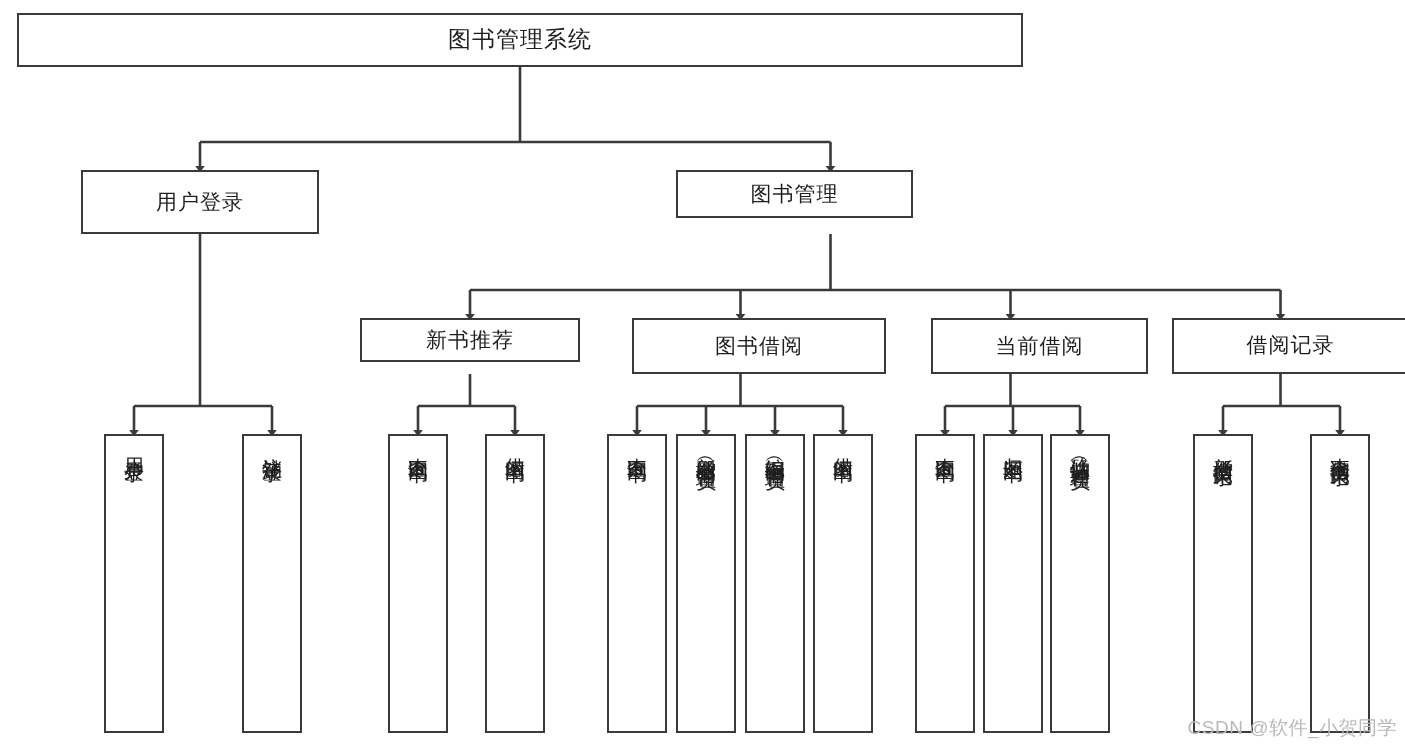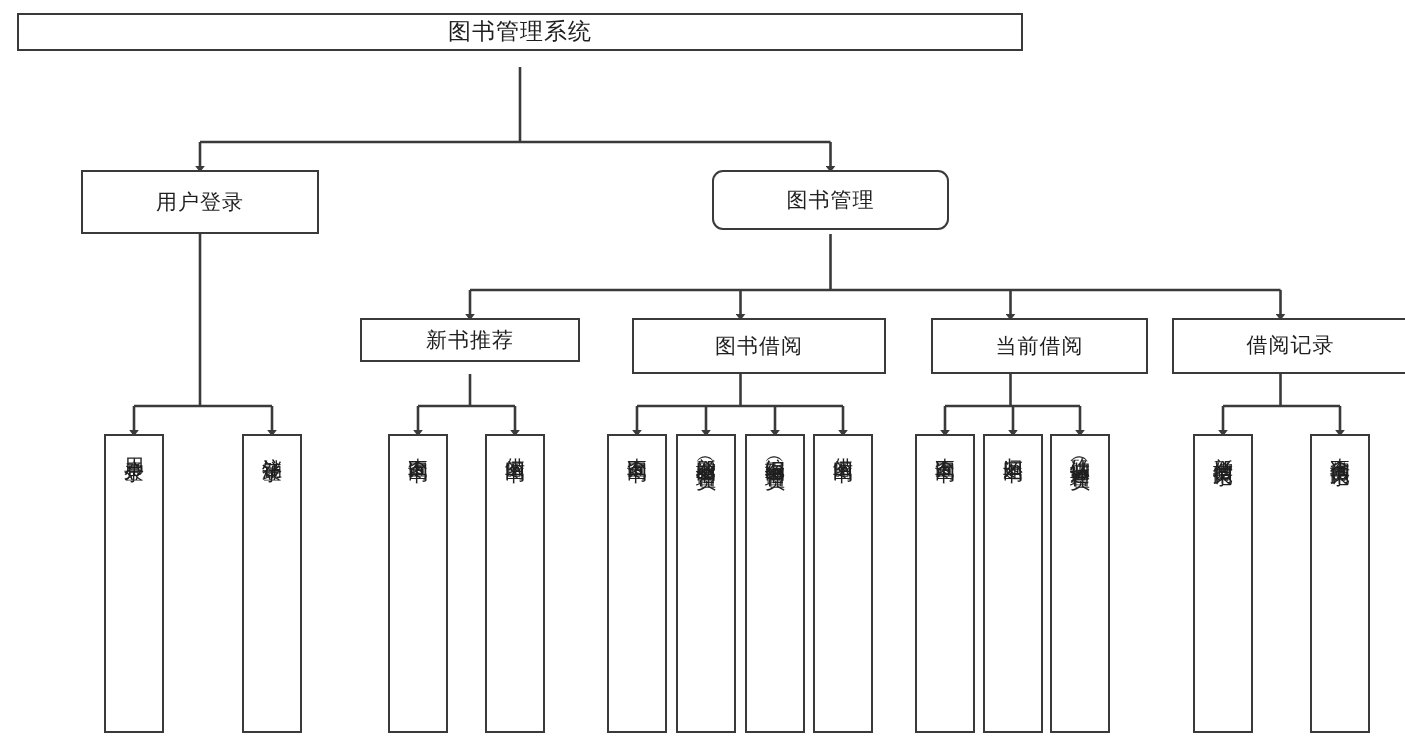--- a/index.html
+++ b/index.html
@@ -113,27 +113,27 @@
         <path d="M 1013 406 L 1013 433" marker-end="url(#arrowhead)"></path>
         <path d="M 1080 406 L 1080 433" marker-end="url(#arrowhead)"></path>
         <path d="M 1280.5 374 L 1280.5 406"></path>
         <path d="M 1223 406 L 1340 406"></path>
         <path d="M 1223 406 L 1223 433" marker-end="url(#arrowhead)"></path>
         <path d="M 1340 406 L 1340 433" marker-end="url(#arrowhead)"></path>
       </g>
   </svg>
 
   <div id="nodes-layer">
-      <div class="node horiz root" style="left: 17px; top: 13px; width: 1006px; height: 38px;">
+      <div class="node horiz root" style="left: 17px; top: 13px; width: 1006px; height: 54px;">
         <span class="hlabel">图书管理系统</span>
       </div>
       <div class="node horiz" style="left: 81px; top: 170px; width: 238px; height: 64px;">
         <span class="hlabel">用户登录</span>
       </div>
-      <div class="node horiz" style="left: 712px; top: 170px; width: 237px; height: 60px; border-radius: 11px;">
+      <div class="node horiz" style="left: 676px; top: 170px; width: 237px; height: 48px;">
         <span class="hlabel">图书管理</span>
       </div>
       <div class="node horiz" style="left: 360px; top: 318px; width: 220px; height: 44px;">
         <span class="hlabel">新书推荐</span>
       </div>
       <div class="node horiz" style="left: 632px; top: 318px; width: 254px; height: 56px;">
         <span class="hlabel">图书借阅</span>
       </div>
       <div class="node horiz" style="left: 902px; top: 318px; width: 217px; height: 56px; margin-left: 29px;">
         <span class="hlabel">当前借阅</span>
@@ -175,13 +175,14 @@
         <span class="vlabel">确认归还（管理员）</span>
       </div>
       <div class="node vert" style="left: 1193px; top: 434px; width: 60px; height: 299px;">
         <span class="vlabel">新增借阅记录</span>
       </div>
       <div class="node vert" style="left: 1310px; top: 434px; width: 60px; height: 299px;">
         <span class="vlabel">查询借阅记录</span>
       </div>
     </div>
 
+  <div id="watermark">CSDN @软件_小贺同学</div>
 </div>
 
 </body></html>

